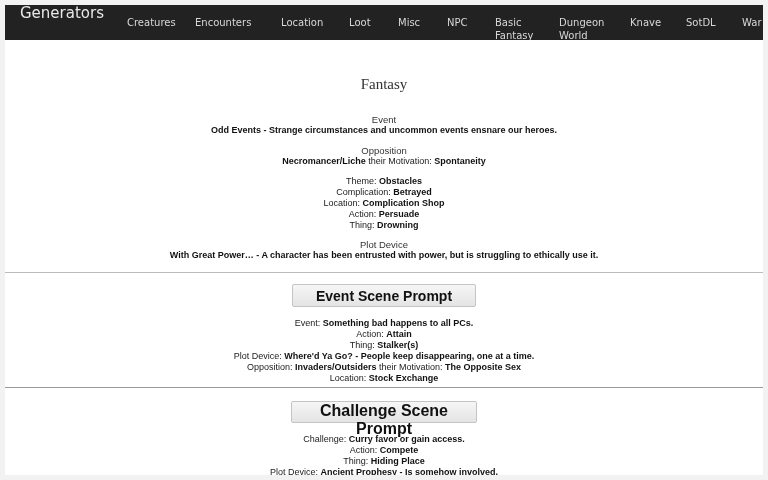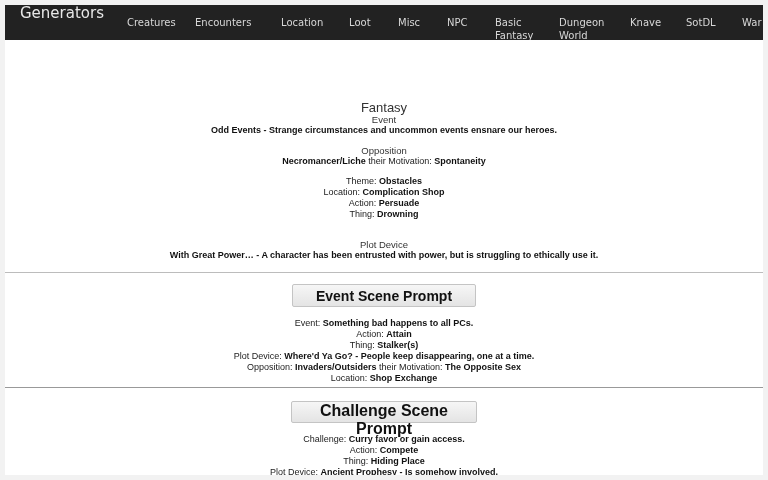--- a/index.html
+++ b/index.html
@@ -59,38 +59,39 @@
         <div style="white-space: normal; width: 40px;">Dungeon World</div>
       </div>
       <div class="nav-item" style="left: 625px; top: 11px;">Knave</div>
       <div class="nav-item" style="left: 681px; top: 11px;">SotDL</div>
       <div class="nav-item" style="left: 737px; top: 11px;">War</div>
     </div>
 </div>
 
 <div class="page">
 
-  <div class="abs line" style="top:62px; font-size:13px; color:#333;">Fantasy</div>
+  <div class="abs line" style="top:39px; font-size:15px; color:#333;font-family:Liberation Serif, serif;">Fantasy</div>
 
   <div class="abs" style="top:74px;">
     <div class="label-head">Event</div>
     <div class="line"><b>Odd Events - Strange circumstances and uncommon events ensnare our heroes.</b></div>
   </div>
 
   <div class="abs" style="top:105px;">
     <div class="label-head">Opposition</div>
     <div class="line">
       <b>Necromancer/Liche</b>
       <span>their Motivation:</span>
       <b>Spontaneity</b>
     </div>
   </div>
 
   <div class="abs" style="top:136px;">
     <div class="line"><span>Theme:</span> <b>Obstacles</b></div>
+    <div class="line"><span>Complication:</span> <b>Betrayed</b></div>
     <div class="line"><span>Location:</span> <b>Complication Shop</b></div>
     <div class="line"><span>Action:</span> <b>Persuade</b></div>
     <div class="line"><span>Thing:</span> <b>Drowning</b></div>
   </div>
 
   <div class="abs" style="top:199px;">
     <div class="label-head">Plot Device</div>
     <div class="line"><b>With Great Power… - A character has been entrusted with power, but is struggling to ethically use it.</b></div>
   </div>
 
@@ -98,21 +99,21 @@
 
   <div class="abs" style="top:244px;">
     <button class="gen-btn" style="font-size:14px; width:184px; height:23px;">Event Scene Prompt</button>
   </div>
   <div class="abs" style="top:278px;">
     <div class="line"><span>Event:</span> <b>Something bad happens to all PCs.</b></div>
     <div class="line"><span>Action:</span> <b>Attain</b></div>
     <div class="line"><span>Thing:</span> <b>Stalker(s)</b></div>
     <div class="line"><span>Plot Device:</span> <b>Where'd Ya Go? - People keep disappearing, one at a time.</b></div>
     <div class="line"><span>Opposition:</span> <b>Invaders/Outsiders</b> <span>their Motivation:</span> <b>The Opposite Sex</b></div>
-    <div class="line"><span>Location:</span> <b>Shop Exchange</b></div>
+    <div class="line"><span>Location:</span> <b>Stock Exchange</b></div>
   </div>
 
   <div class="divider" style="top:347px; border-top-color:#999;"></div>
 
   <div class="abs" style="top:361px;">
     <button class="gen-btn" style="font-size:16px; width:186px; height:22px;">Challenge Scene Prompt</button>
   </div>
   <div class="abs" style="top:394px;">
     <div class="line"><span>Challenge:</span> <b>Curry favor or gain access.</b></div>
     <div class="line"><span>Action:</span> <b>Compete</b></div>

